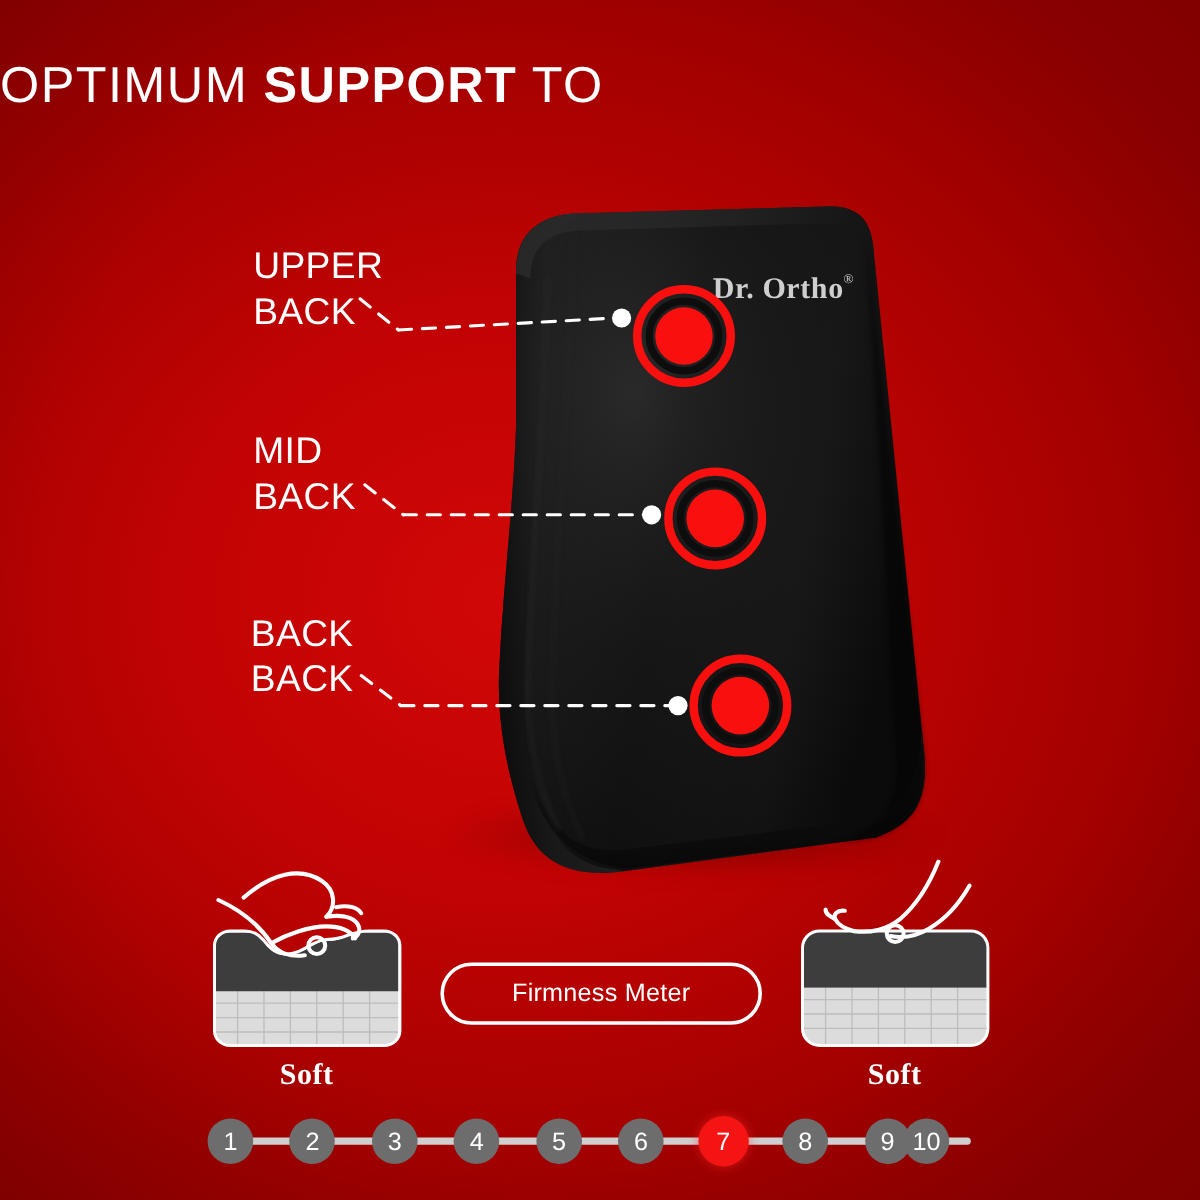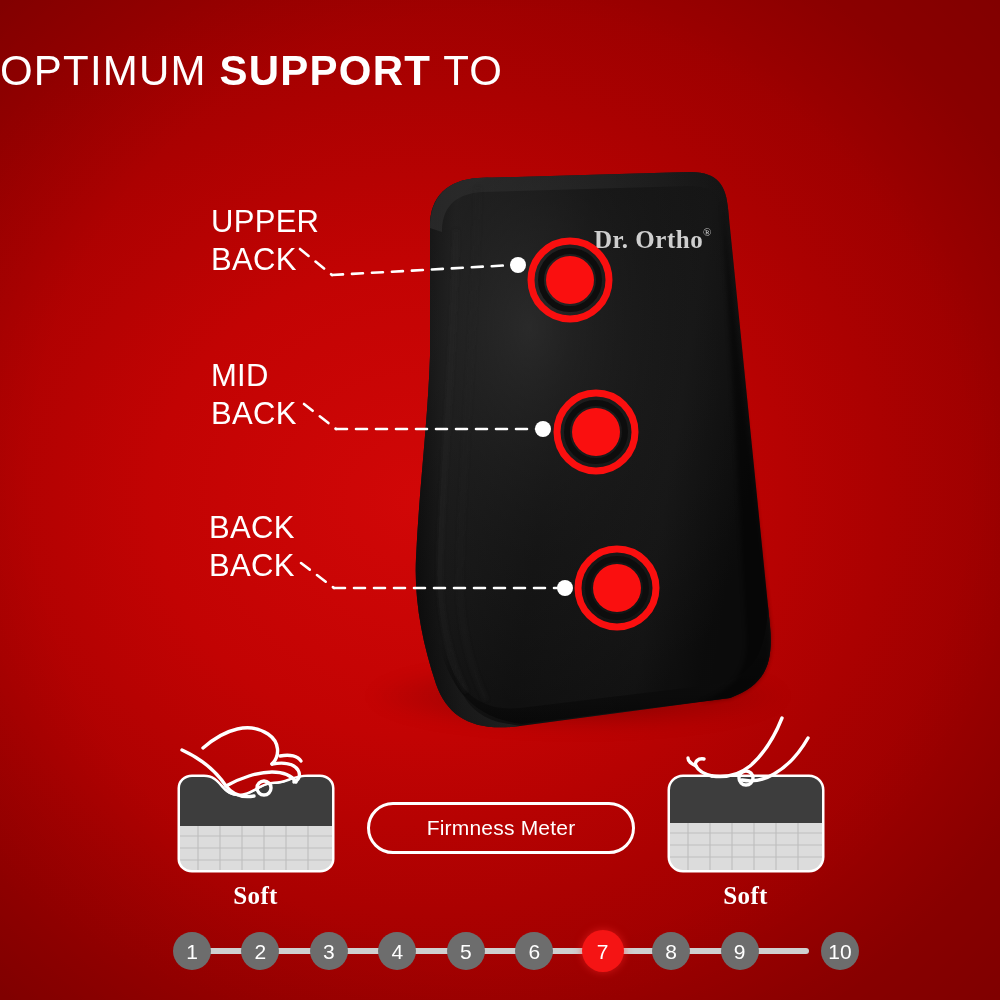--- a/index.html
+++ b/index.html
@@ -424,15 +424,15 @@
     <div class="scale-track"></div>
     <div class="scale-dot" id="dot-1" style="left: 0px;">1</div>
     <div class="scale-dot" id="dot-2" style="left: 68.4444px;">2</div>
     <div class="scale-dot" id="dot-3" style="left: 136.889px;">3</div>
     <div class="scale-dot" id="dot-4" style="left: 205.333px;">4</div>
     <div class="scale-dot" id="dot-5" style="left: 273.778px;">5</div>
     <div class="scale-dot" id="dot-6" style="left: 342.222px;">6</div>
     <div class="scale-dot active" id="dot-7" style="left: 408.667px;">7</div>
     <div class="scale-dot" id="dot-8" style="left: 479.111px;">8</div>
     <div class="scale-dot" id="dot-9" style="left: 547.556px;">9</div>
-    <div class="scale-dot" id="dot-10" style="left: 648px;">10</div>
+    <div class="scale-dot" id="dot-10" style="left: 580px;">10</div>
   </div>
 </div>
 
 </body></html>

